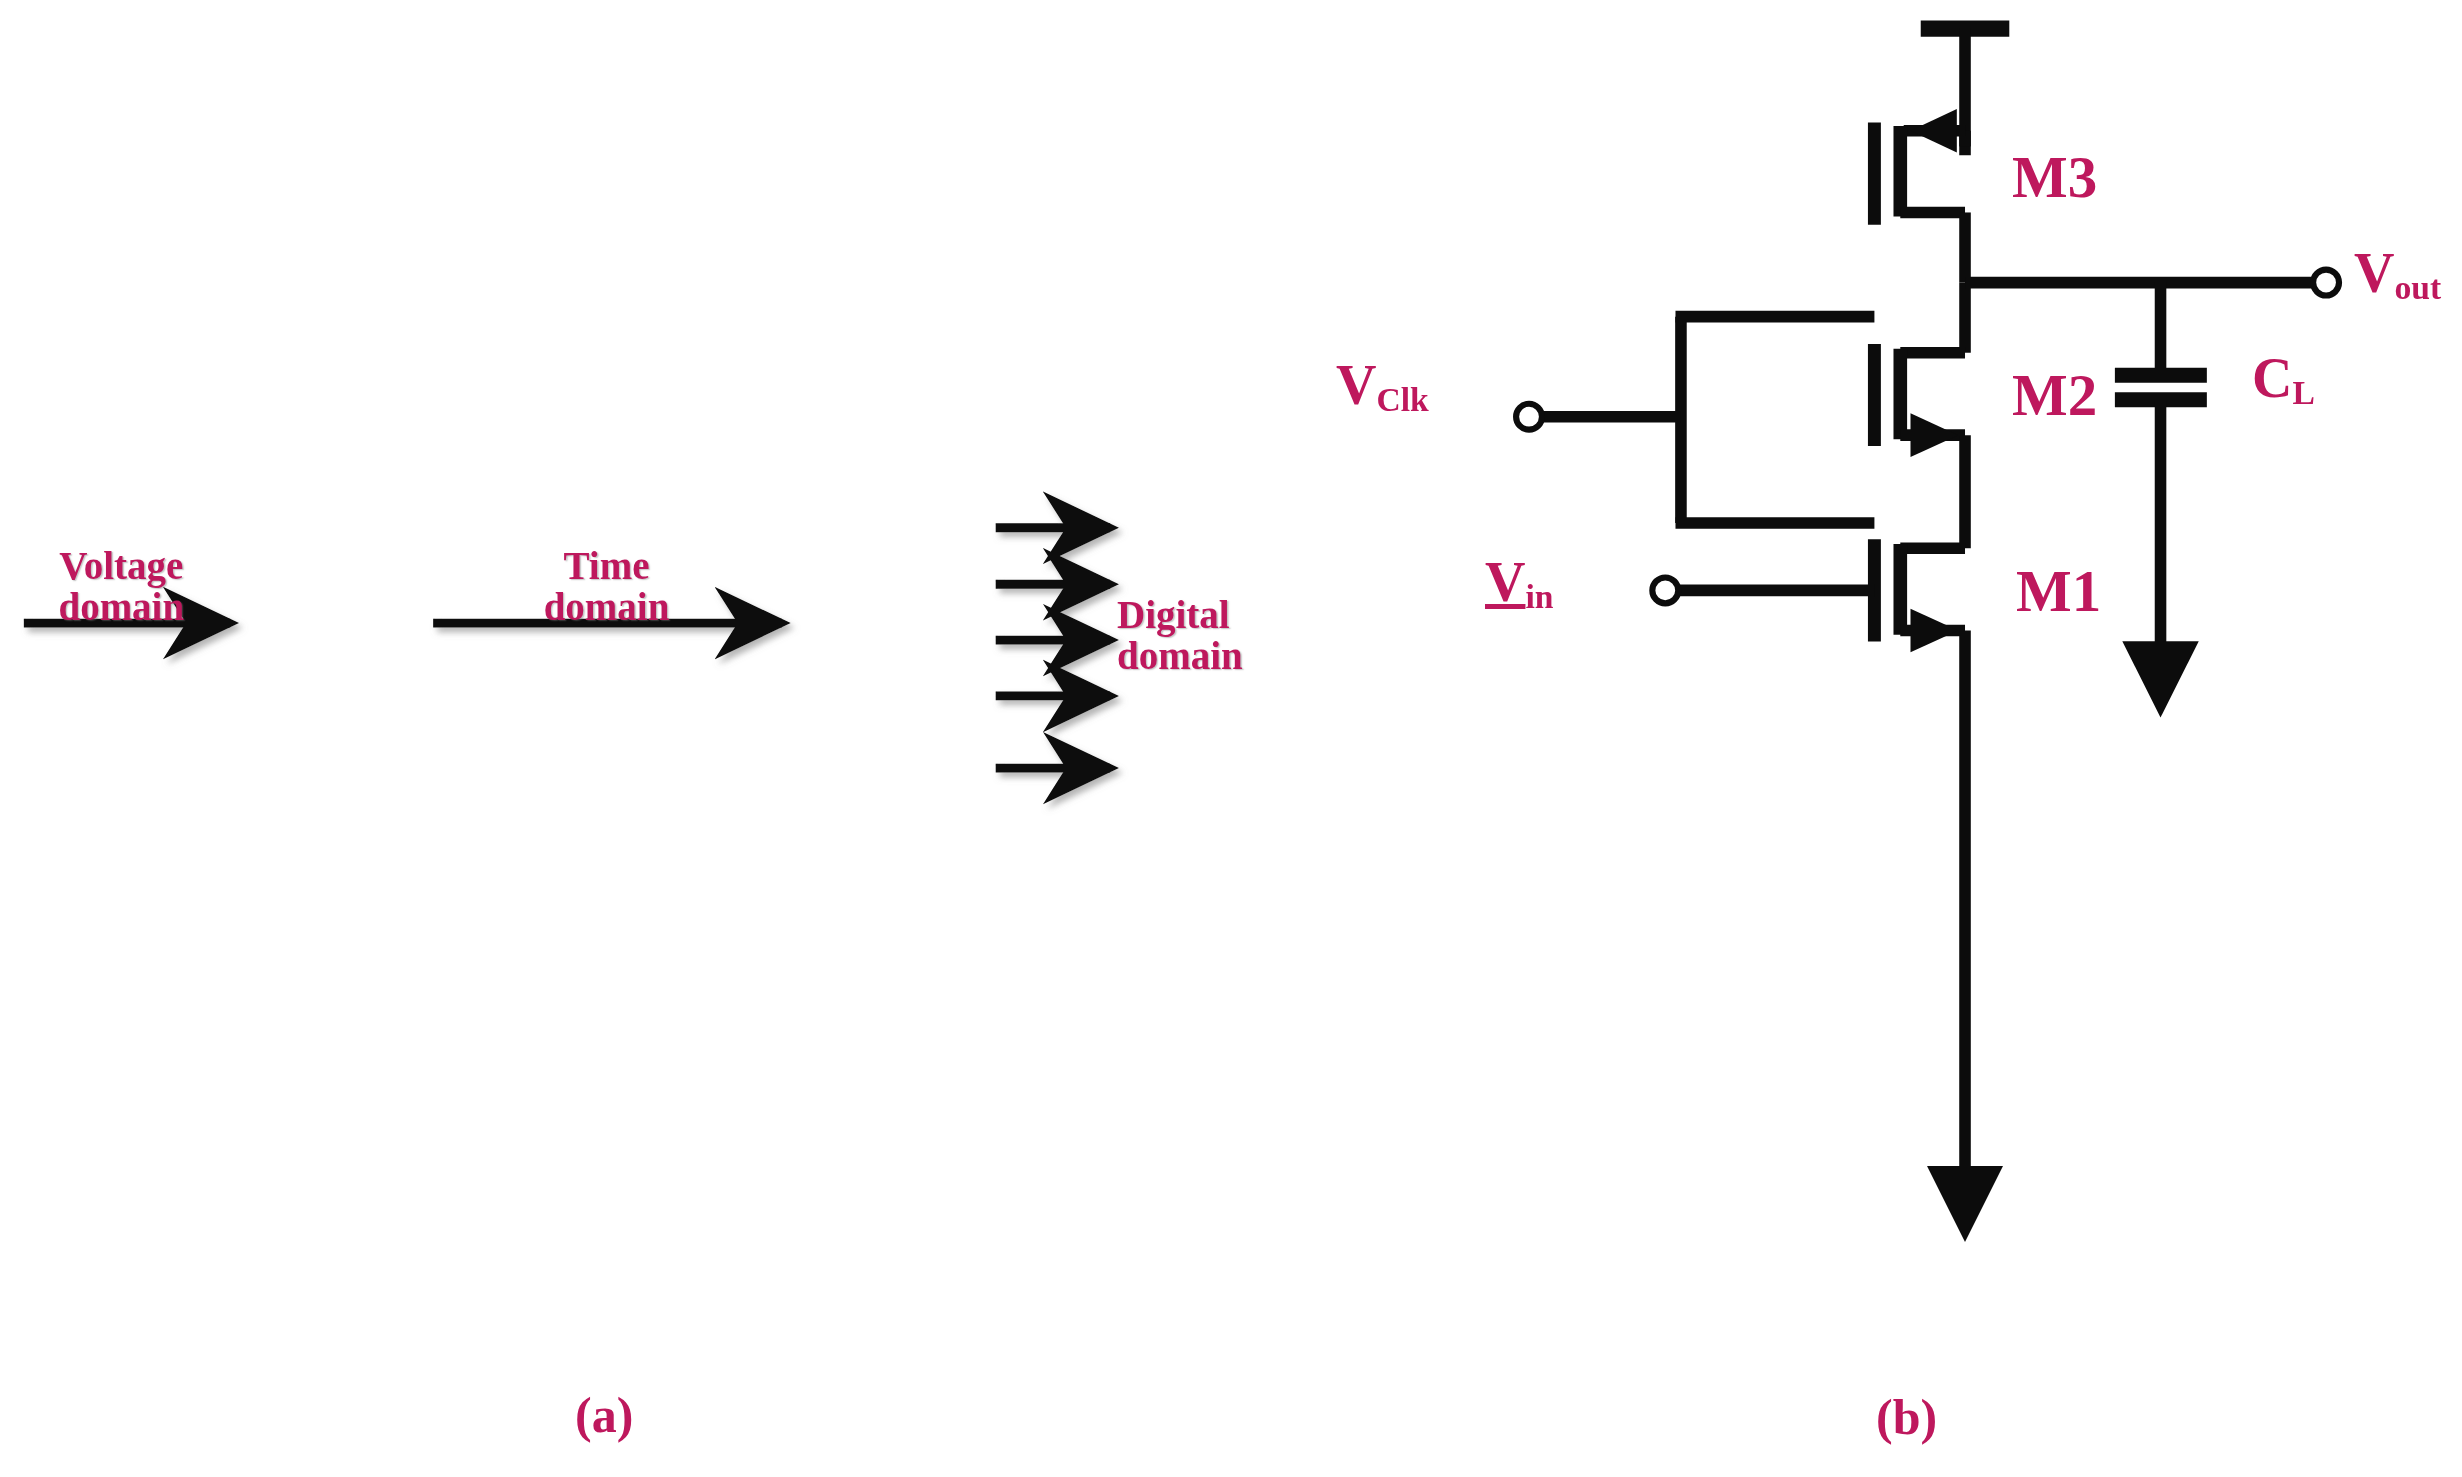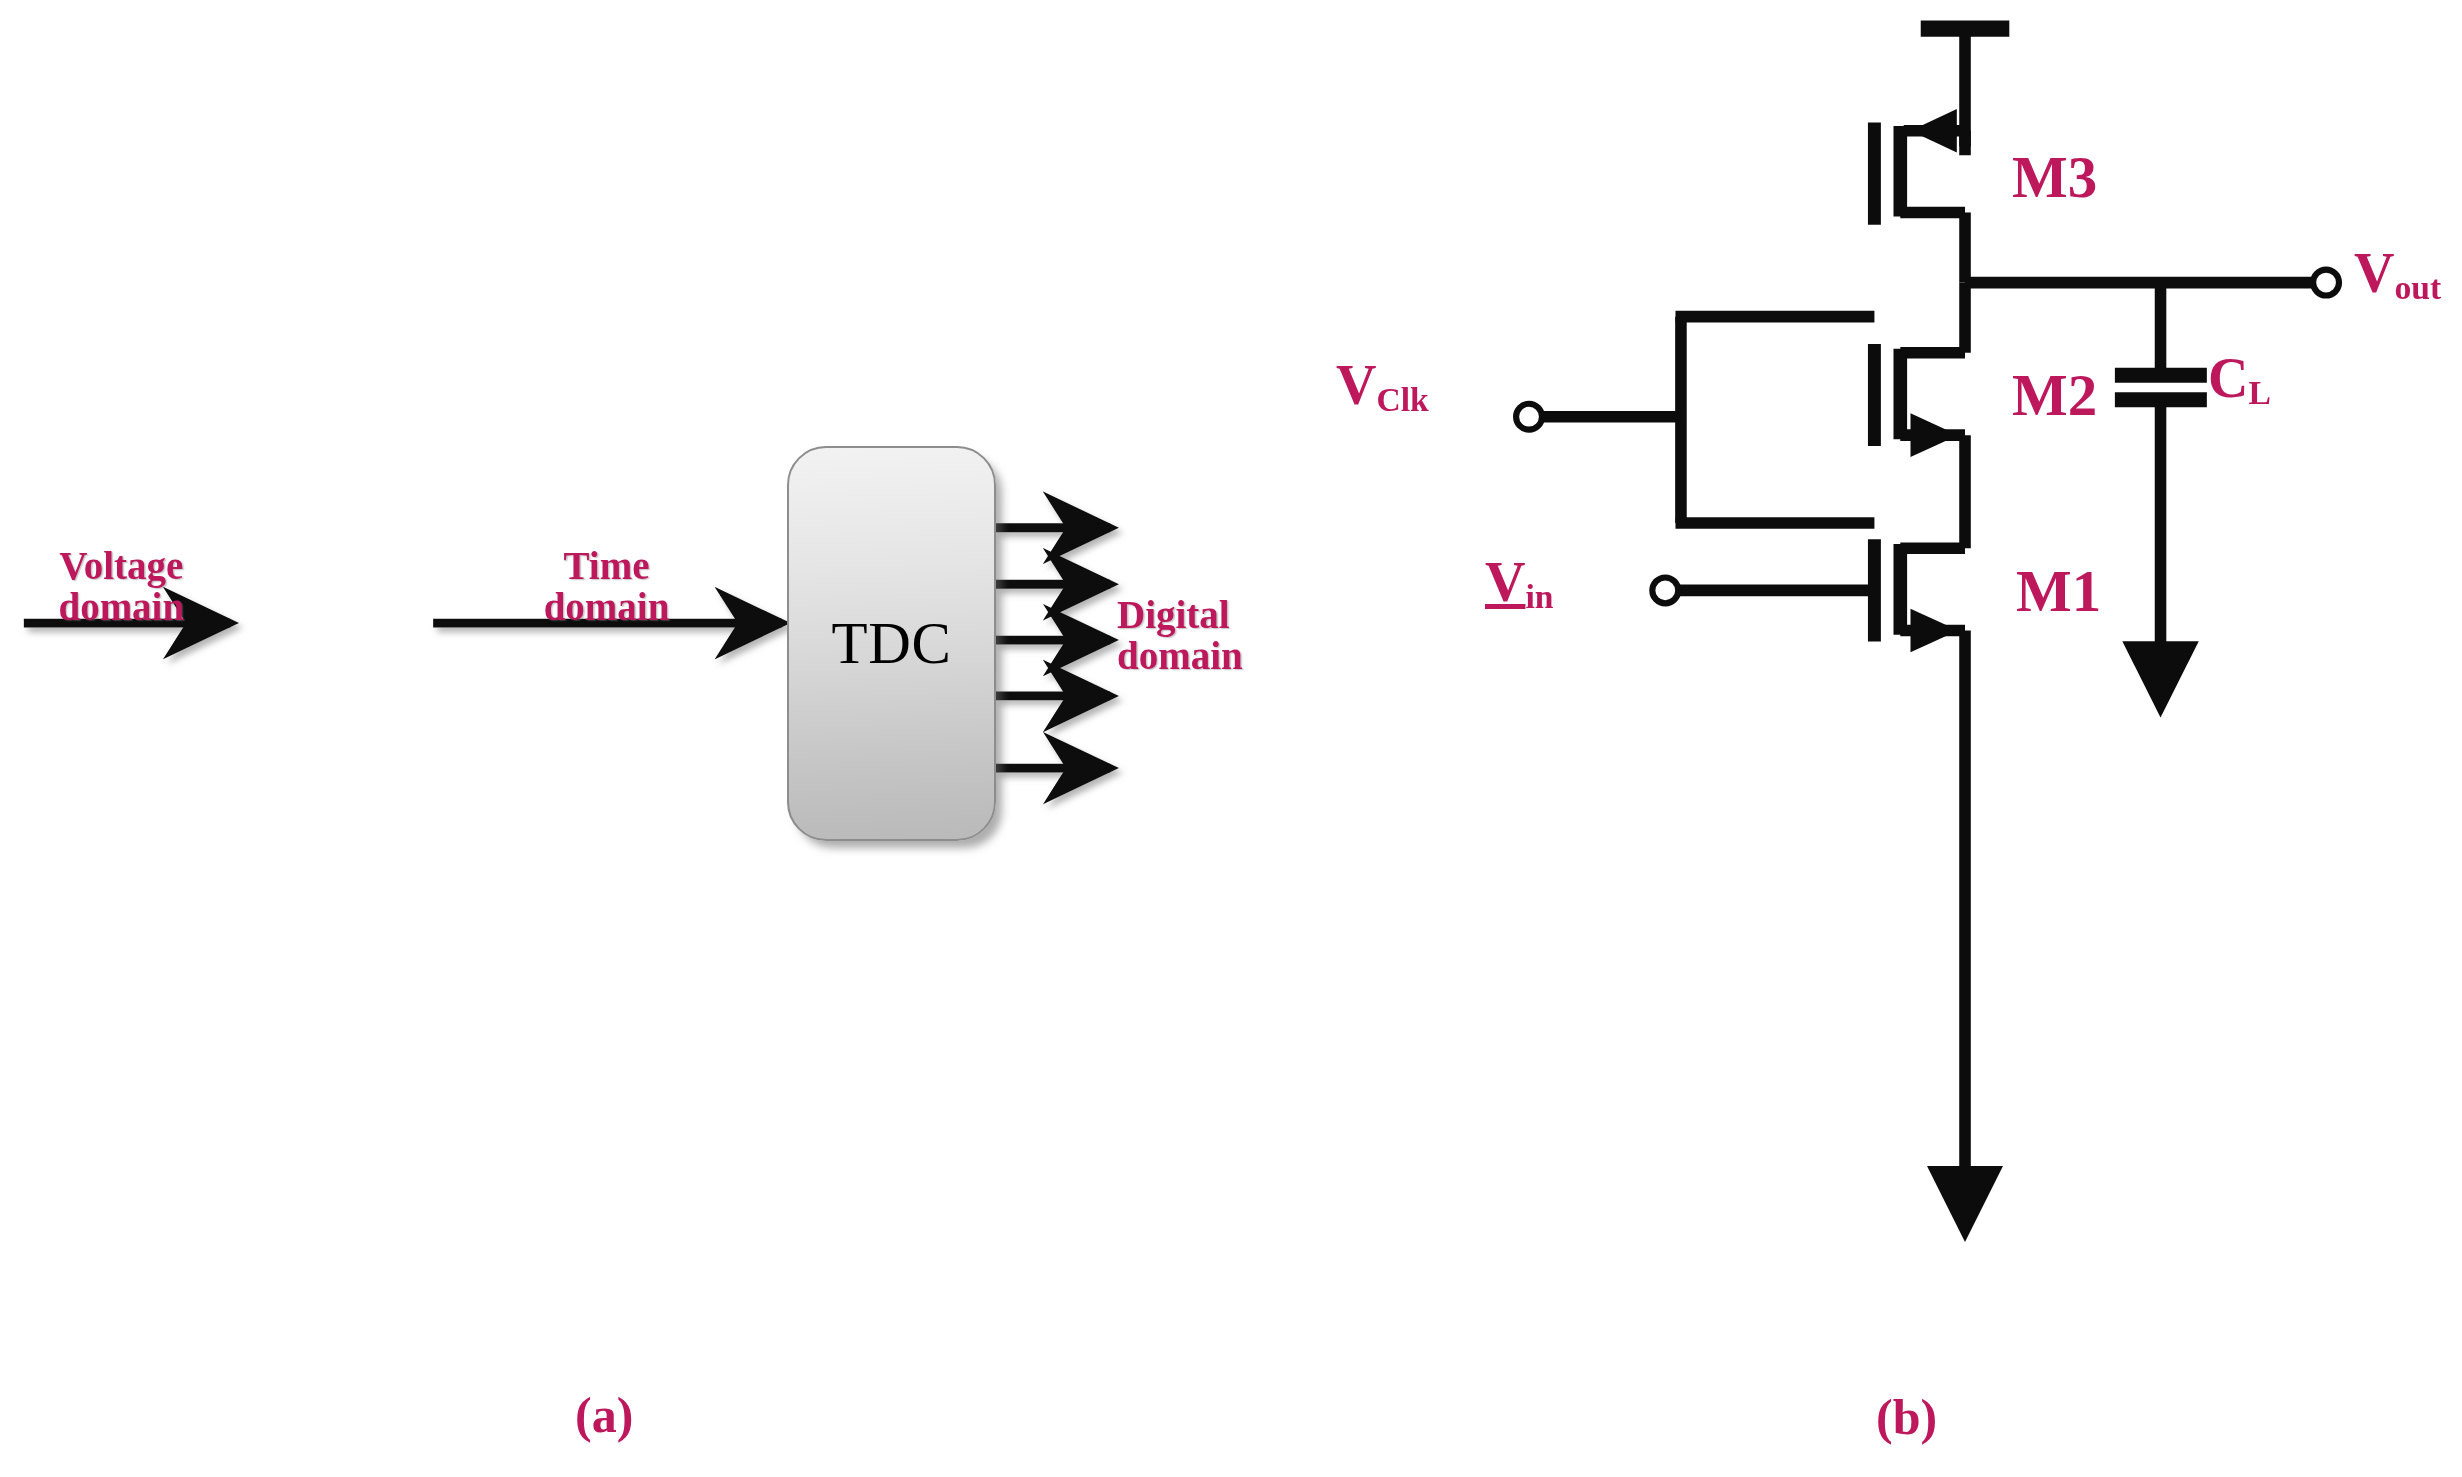--- a/index.html
+++ b/index.html
@@ -121,23 +121,20 @@
 
         <line x1="1462" y1="775" x2="1630" y2="775" stroke="#0c0c0c" stroke-width="13" marker-end="url(#arrowA)"></line>
         <line x1="1462" y1="858" x2="1630" y2="858" stroke="#0c0c0c" stroke-width="13" marker-end="url(#arrowA)"></line>
         <line x1="1462" y1="940" x2="1630" y2="940" stroke="#0c0c0c" stroke-width="13" marker-end="url(#arrowA)"></line>
         <line x1="1462" y1="1022" x2="1630" y2="1022" stroke="#0c0c0c" stroke-width="13" marker-end="url(#arrowA)"></line>
         <line x1="1462" y1="1128" x2="1630" y2="1128" stroke="#0c0c0c" stroke-width="13" marker-end="url(#arrowA)"></line>
       </g>
     </svg>
 
 
-    <div class="proc-block" id="tdc-block" style="left:787px; top:446px; width:209px; height:395px;">
-      <span class="block-label">TDC</span>
-    </div>
 
     <div class="lbl flow-label" style="left:12.3px; top:545px; width:218px;">
       <div>Voltage</div>
       <div>domain</div>
     </div>
 
     <div class="lbl flow-label" style="left:477px; top:545px; width:259px;">
       <div>Time</div>
       <div>domain</div>
     </div>
@@ -224,21 +221,21 @@
     </div>
 
     <div class="lbl term-label" style="left:191px; top:553px;text-decoration:underline;">
       <span>V</span><span class="sub">in</span>
     </div>
 
     <div class="lbl term-label" style="left:1060px; top:244px;">
       <span>V</span><span class="sub">out</span>
     </div>
 
-    <div class="lbl term-label" style="left:914px; top:349px;">
+    <div class="lbl term-label" style="left:958px; top:349px;">
       <span>C</span><span class="sub">L</span>
     </div>
 
     <div class="lbl caption" style="left:582px; top:1391px;">(b)</div>
   </div>
 
 </div>
 
 
 </body></html>

